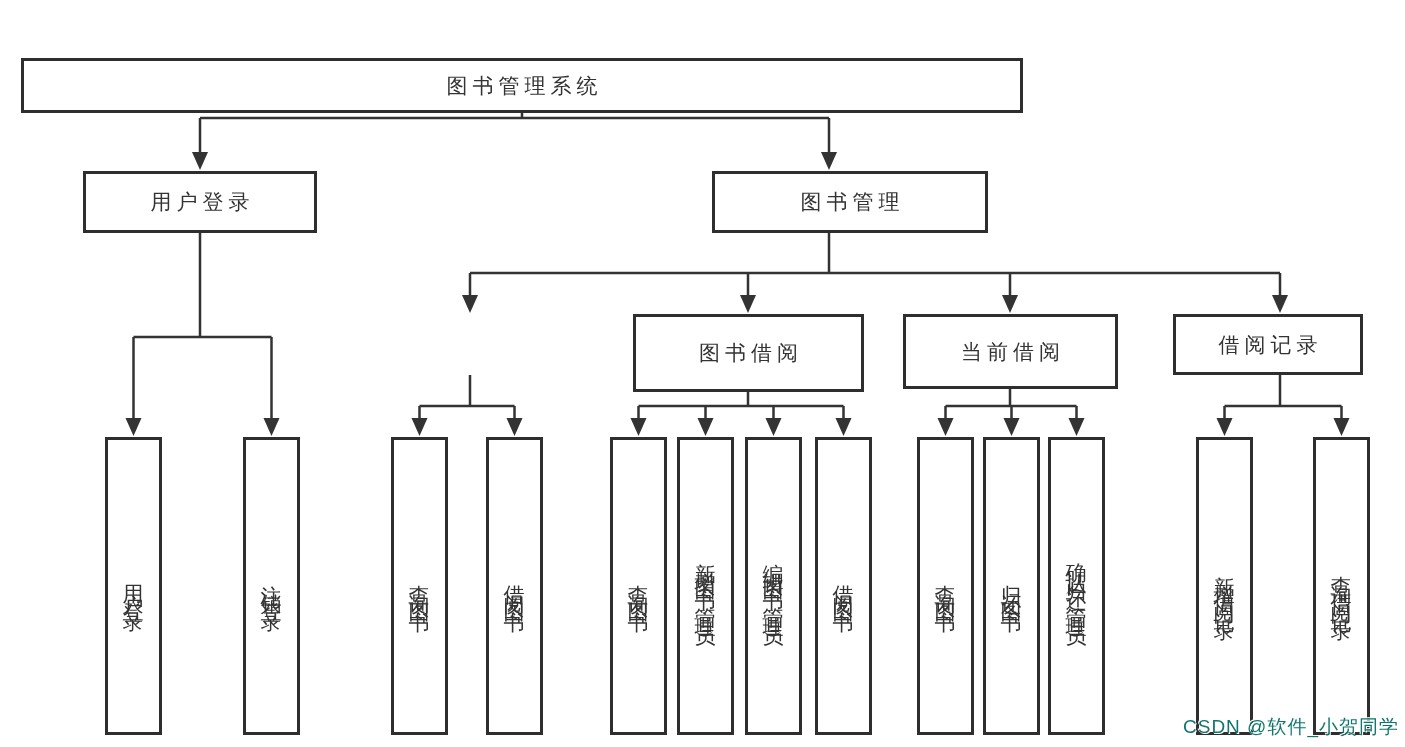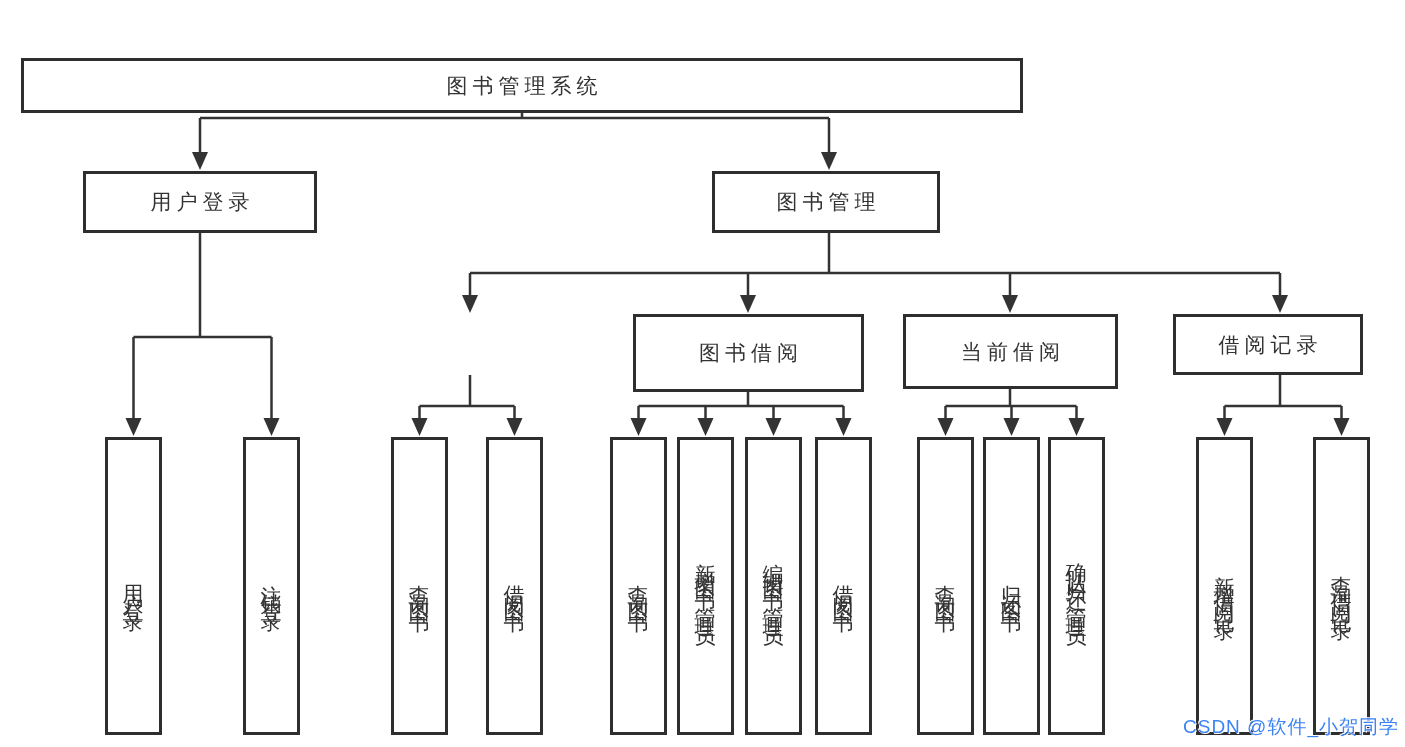--- a/index.html
+++ b/index.html
@@ -55,21 +55,21 @@
     text-orientation: mixed;
     font-size: 21px;
     letter-spacing: 9px;
     line-height: 1;
     color: #333333;
     white-space: nowrap;
   }
   
   .n-root  { left: 21px;   top: 28px;  width: 1002px; height: 55px; margin-top: 30px; }
   .n-user  { left: 83px;   top: 171px; width: 234px;  height: 62px; }
-  .n-book  { left: 712px;  top: 171px; width: 228px;  height: 62px; }
+  .n-book  { left: 712px;  top: 171px; width: 276px;  height: 62px; }
   .n-g0    { left: 363px;  top: 314px; width: 215px;  height: 61px; }
   .n-g1    { left: 633px;  top: 314px; width: 231px;  height: 78px; }
   .n-g2    { left: 903px;  top: 314px; width: 215px;  height: 75px; }
   .n-g3    { left: 1173px; top: 314px; width: 190px;  height: 61px; }
   .l-0  { left: 105px; }
   .l-1  { left: 243px; }
   .l-2  { left: 391px; }
   .l-3  { left: 486px; }
   .l-4  { left: 610px; }
   .l-5  { left: 677px; }
@@ -79,21 +79,21 @@
   .l-9  { left: 983px; }
   .l-10 { left: 1048px; }
   .l-11 { left: 1196px; }
   .l-12 { left: 1313px; }
   .watermark {
     position: absolute;
     left: 1183px;
     top: 714px;
     z-index: 5;
     font-size: 19px;
-    color: #3b82f6;
+    color: #0f766e;
     letter-spacing: 1px;
     white-space: nowrap;
     text-shadow: 1px 1px 0 #ffffff, -1px -1px 0 #ffffff;
   }
 </style>
 </head>
 <body>
 
 <div class="stage">
 

